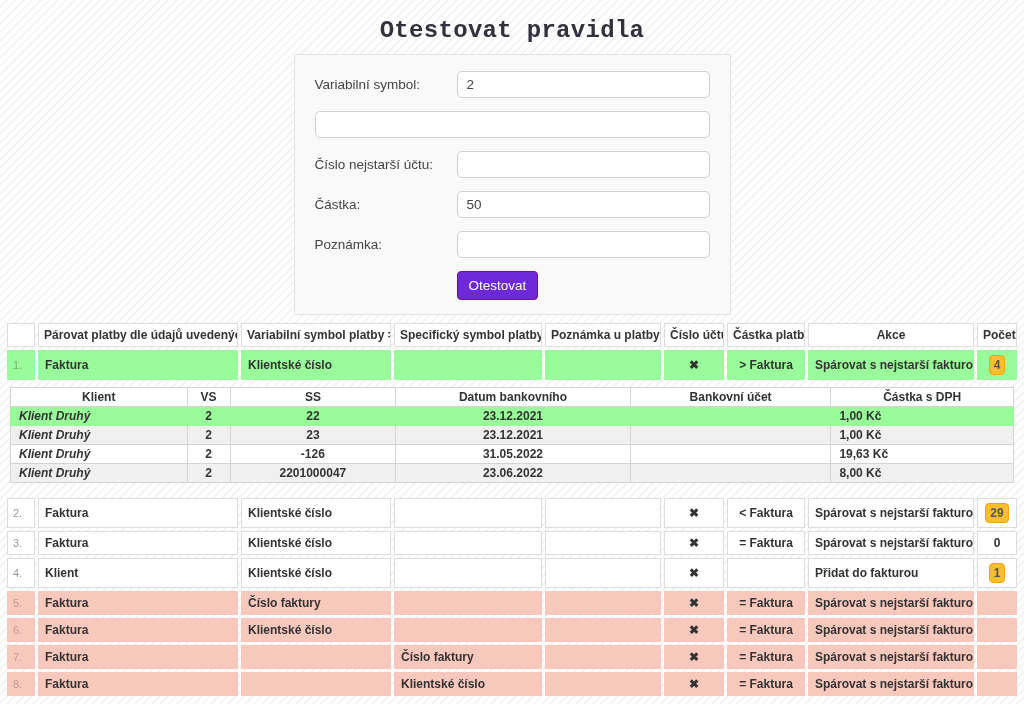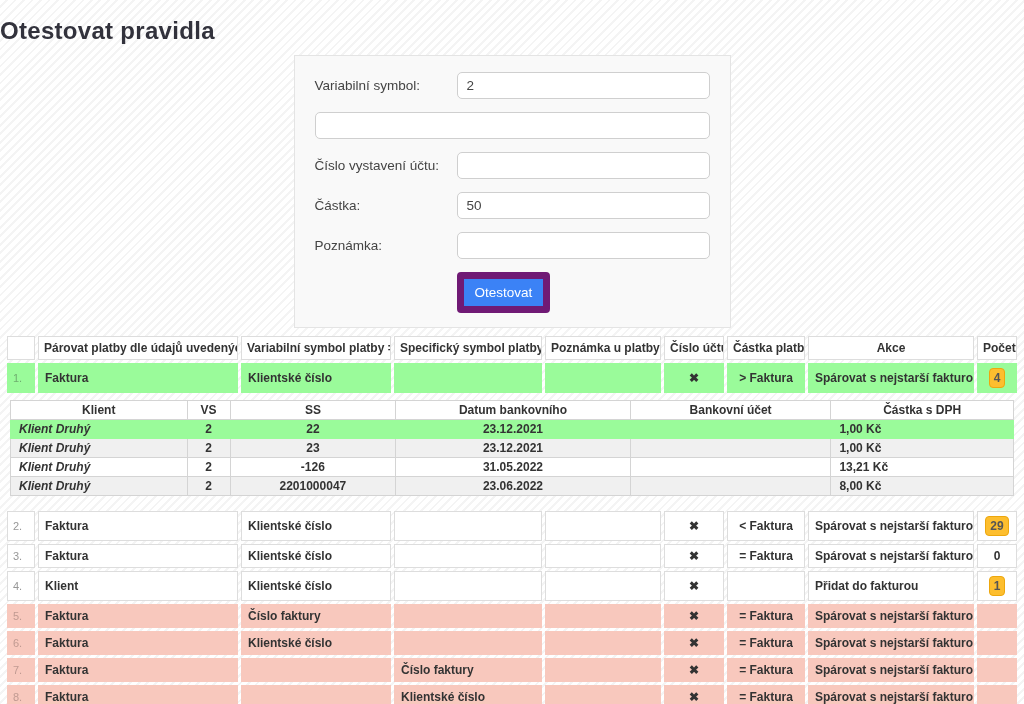--- a/index.html
+++ b/index.html
@@ -3,26 +3,27 @@
 <meta charset="utf-8">
 <style>
   * { box-sizing: border-box; margin: 0; padding: 0; }
   html, body { width: 1024px; height: 704px; overflow: hidden; }
   body {
     font-family: "Liberation Sans", sans-serif;
     background: repeating-linear-gradient(135deg, #ffffff 0px, #ffffff 4px, #f4f4f4 4px, #f4f4f4 6px);
     color: #333;
   }
   .page-title {
-    text-align: left;
+    text-align: center;
     font-size: 24px;
     font-weight: bold;
     color: #32323c;
     padding: 17px 0 10px 0;
     letter-spacing: 0.3px;
+    font-family: Liberation Mono, monospace;
   }
   .form-card {
     width: 437px;
     margin: 0 auto;
     background: #f9f9f9;
     border: 1px solid #e4e4e4;
     padding: 16px 20px 14px 20px;
   }
   .form-row { display: flex; margin-bottom: 13px; }
   .form-label {
@@ -40,22 +41,22 @@
     border-radius: 5px;
     background: #fff;
     padding: 0 9px;
     font-size: 13.5px;
     color: #444;
     font-family: "Liberation Sans", sans-serif;
     outline: none;
   }
   .button-row { margin-left: 142px; margin-top: 3px; }
   .btn-test {
-    background: #3b82f6;
-    border: 7px solid #701a75;
+    background: #6d28d9;
+    border: 1px solid #701a75;
     border-radius: 4px;
     color: #fff;
     font-size: 13.5px;
     padding: 6px 11px;
     font-family: "Liberation Sans", sans-serif;
     cursor: pointer;
   }
   
   .rules-table {
     width: 1016px;
@@ -139,21 +140,21 @@
 
 <div class="form-card">
   <div class="form-row">
     <div class="form-label">Variabilní symbol:</div>
     <input class="form-input" type="text" value="2" style="">
   </div>
   <div class="form-row">
     <input class="form-input" type="text" value="" style="">
   </div>
   <div class="form-row">
-    <div class="form-label">Číslo vystavení účtu:</div>
+    <div class="form-label">Číslo nejstarší účtu:</div>
     <input class="form-input" type="text" value="" style="">
   </div>
   <div class="form-row">
     <div class="form-label">Částka:</div>
     <input class="form-input" type="text" value="50" style="">
   </div>
   <div class="form-row">
     <div class="form-label">Poznámka:</div>
     <input class="form-input" type="text" value="" style="">
   </div>
@@ -236,21 +237,21 @@
               <td>23.12.2021</td>
               <td></td>
               <td class="amt">1,00 Kč</td>
             </tr>
             <tr>
               <td class="cl">Klient Druhý</td>
               <td>2</td>
               <td>-126</td>
               <td>31.05.2022</td>
               <td></td>
-              <td class="amt">13,21 Kč</td>
+              <td class="amt">19,63 Kč</td>
             </tr>
             <tr>
               <td class="cl">Klient Druhý</td>
               <td>2</td>
               <td>2201000047</td>
               <td>23.06.2022</td>
               <td></td>
               <td class="amt">8,00 Kč</td>
             </tr>
           </tbody>

